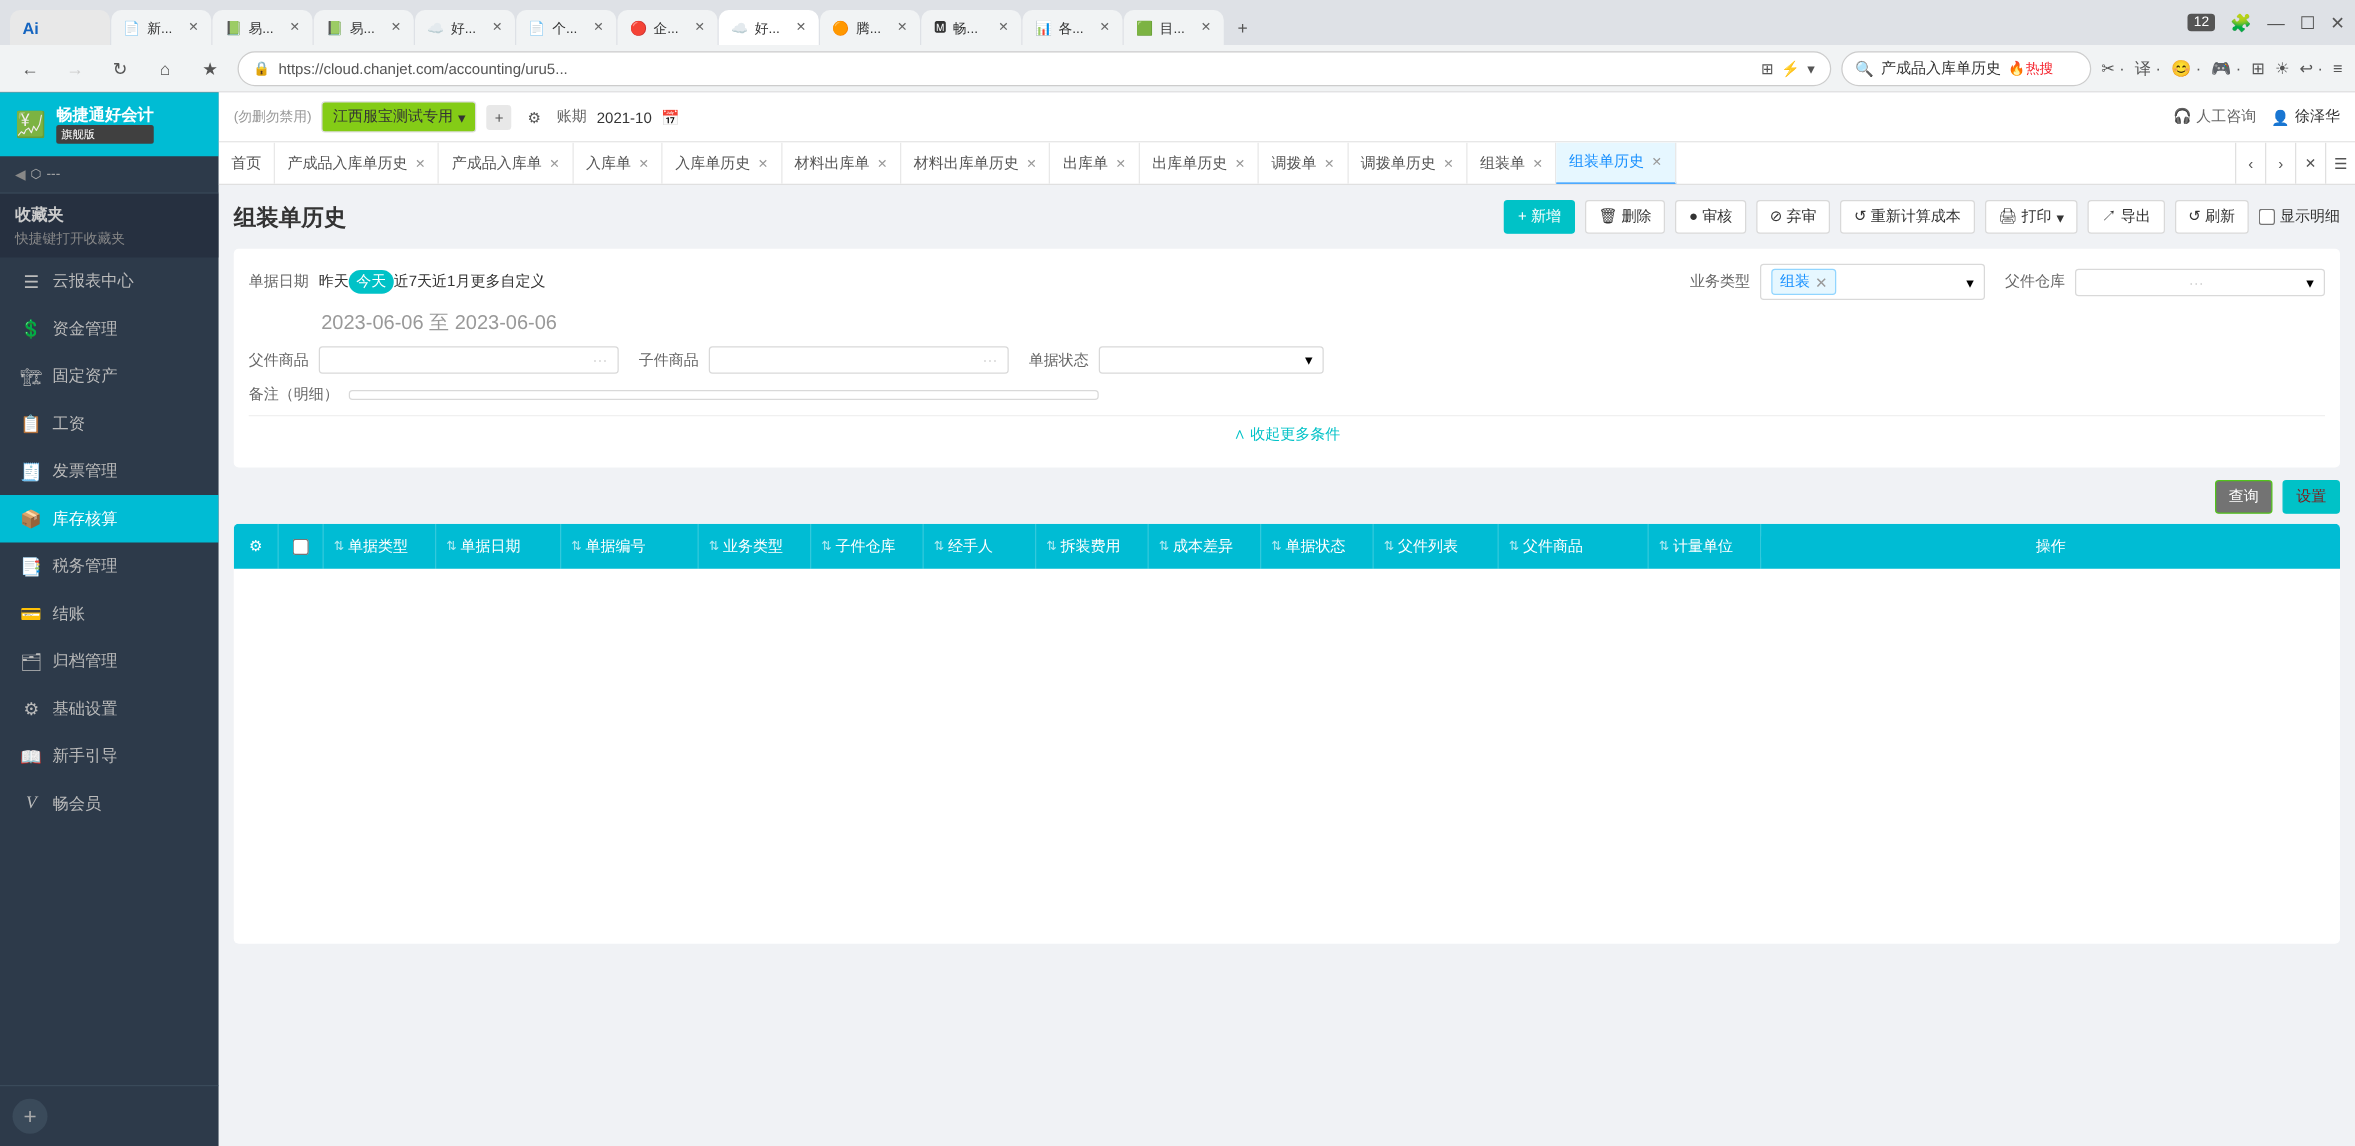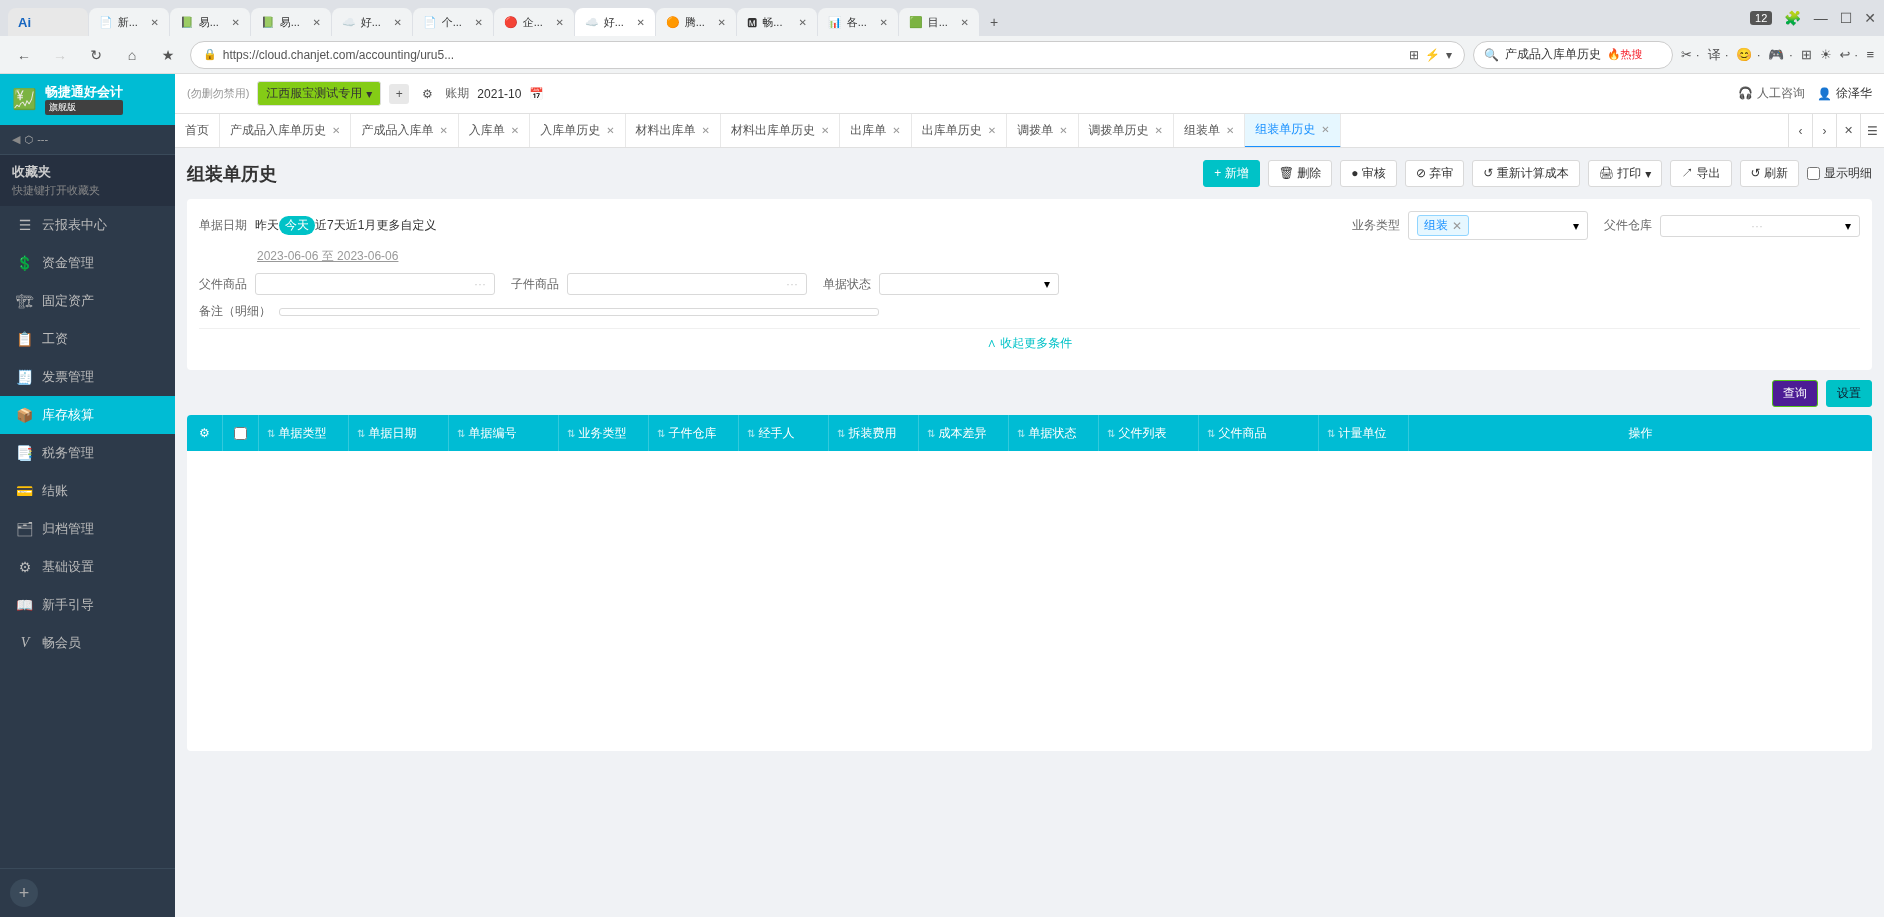--- a/index.html
+++ b/index.html
@@ -62,33 +62,33 @@
 
     
     .page-area { flex: 1; overflow: auto; padding: 12px; }
 
     
     .page-header { display: flex; align-items: center; justify-content: space-between; margin-bottom: 12px; }
     .page-title { font-size: 18px; font-weight: bold; color: #333; }
     .page-actions { display: flex; align-items: center; gap: 8px; }
     .btn { padding: 4px 10px; border-radius: 3px; font-size: 12px; cursor: pointer; display: flex; align-items: center; gap: 4px; border: 1px solid #d9d9d9; background: #fff; color: #333; }
     .btn-primary { background: #00c2c7; color: #fff; border-color: #00c2c7; }
-    .btn-green { background: #4c1d95; color: #fff; border-color: #52c41a; }
-    .btn-setting { background: #00c2c7; color: #0f172a; border-color: #00c2c7; }
+    .btn-green { background: #737373; color: #fff; border-color: #52c41a; }
+    .btn-setting { background: #00c2c7; color: #7f1d1d; border-color: #00c2c7; }
     .display-detail-check { display: flex; align-items: center; gap: 4px; font-size: 12px; color: #333; }
 
     
     .filter-area { background: #fff; border-radius: 4px; padding: 12px; margin-bottom: 10px; }
     .filter-row { display: flex; align-items: center; gap: 16px; margin-bottom: 8px; }
     .filter-item { display: flex; align-items: center; gap: 8px; }
     .filter-label { color: #666; font-size: 12px; white-space: nowrap; }
     .date-shortcuts { display: flex; gap: 0; align-items: center; }
     .date-shortcut { color: #333; font-size: 12px; cursor: pointer; }
     .date-shortcut.active { color: #fff; background: #00c2c7; padding: 1px 6px; border-radius: 10px; }
-    .date-range { color: #999; font-size: 12px; margin-top: 2px; text-decoration: underline; }
+    .date-range { color: #999; font-size: 16px; margin-top: 2px; }
     .filter-tag { background: #e6f7ff; border: 1px solid #91d5ff; color: #1890ff; padding: 1px 6px; border-radius: 3px; font-size: 12px; display: flex; align-items: center; gap: 4px; }
     .filter-tag .remove { cursor: pointer; color: #999; }
     .filter-select { border: 1px solid #d9d9d9; border-radius: 3px; padding: 3px 8px; font-size: 12px; min-width: 120px; display: flex; align-items: center; justify-content: space-between; cursor: pointer; background: #fff; }
     .filter-input { border: 1px solid #d9d9d9; border-radius: 3px; padding: 3px 8px; font-size: 12px; min-width: 160px; display: flex; align-items: center; justify-content: space-between; cursor: pointer; background: #fff; color: #ccc; }
     .collapse-bar { text-align: center; padding: 6px; color: #00c2c7; font-size: 12px; cursor: pointer; border-top: 1px solid #f0f0f0; }
 
     
     .table-container { background: #fff; border-radius: 4px; overflow: hidden; }
     .table-header { background: #00bcd4; display: flex; align-items: center; height: 36px; }
     .table-header-cell { color: #fff; font-size: 12px; padding: 0 8px; display: flex; align-items: center; gap: 3px; border-right: 1px solid rgba(255,255,255,0.2); height: 100%; flex-shrink: 0; cursor: pointer; white-space: nowrap; }

